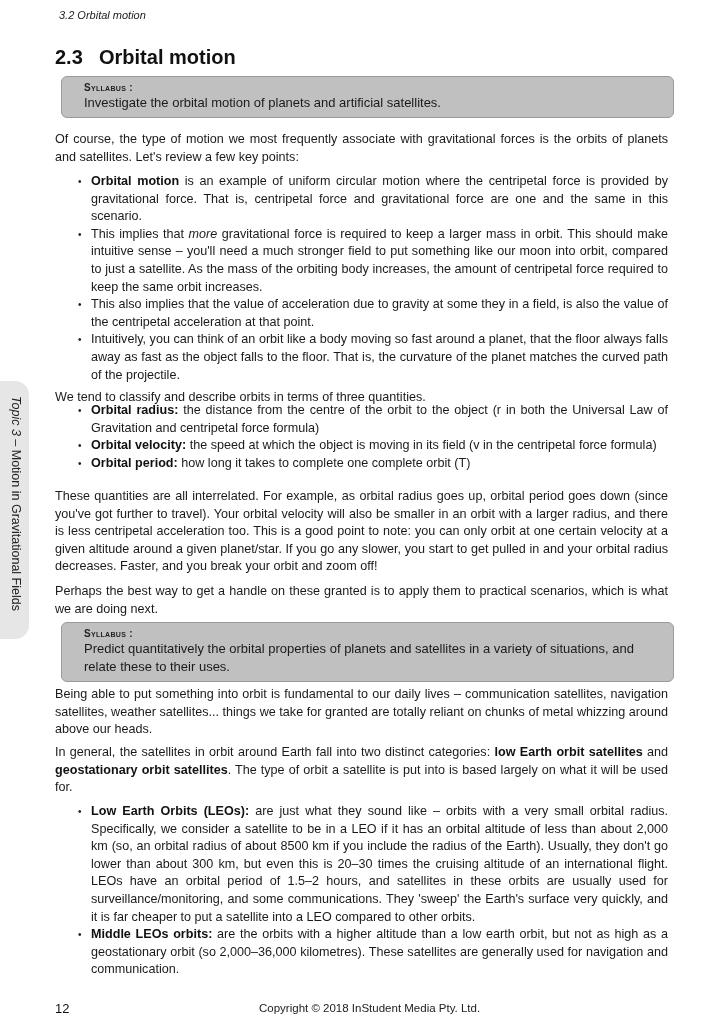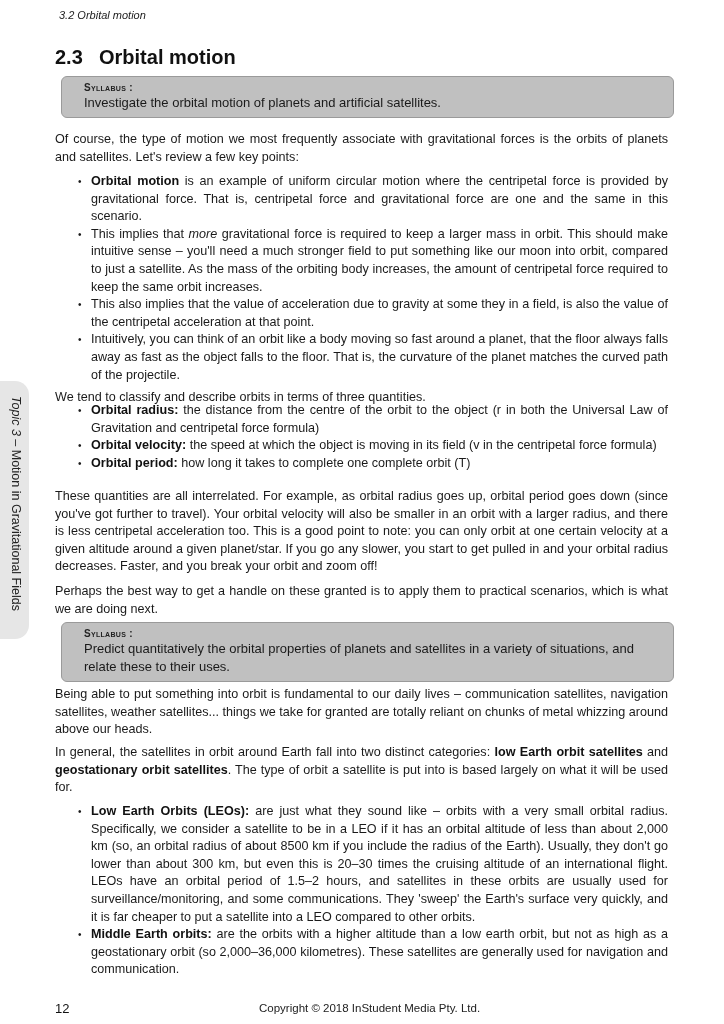--- a/index.html
+++ b/index.html
@@ -80,21 +80,21 @@
 <div class="body-text" style="top:686px;">
   <p>Being able to put something into orbit is fundamental to our daily lives – communication satellites, navigation satellites, weather satellites...  things we take for granted are totally reliant on chunks of metal whizzing around above our heads.</p>
 </div>
 
 <div class="body-text" style="top:744px;">
   <p><span>In general, the satellites in orbit around Earth fall into two distinct categories: </span><b>low Earth orbit satellites</b><span> and </span><b>geostationary orbit satellites</b><span>.  The type of orbit a satellite is put into is based largely on what it will be used for.</span></p>
 </div>
 
 <ul class="bullets" style="top:803px;">
   <li><b>Low Earth Orbits (LEOs):</b><span> are just what they sound like – orbits with a very small orbital radius. Specifically, we consider a satellite to be in a LEO if it has an orbital altitude of less than about 2,000 km (so, an orbital radius of about 8500 km if you include the radius of the Earth). Usually, they don't go lower than about 300 km, but even this is 20–30 times the cruising altitude of an international flight. LEOs have an orbital period of 1.5–2 hours, and satellites in these orbits are usually used for surveillance/monitoring, and some communications.  They 'sweep' the Earth's surface very quickly, and it is far cheaper to put a satellite into a LEO compared to other orbits.</span></li>
-  <li><b>Middle Earth orbits:</b><span> are the orbits with a higher altitude than a low earth orbit, but not as high as a geostationary orbit (so 2,000–36,000 kilometres).  These satellites are generally used for navigation and communication.</span></li>
+  <li><b>Middle LEOs orbits:</b><span> are the orbits with a higher altitude than a low earth orbit, but not as high as a geostationary orbit (so 2,000–36,000 kilometres).  These satellites are generally used for navigation and communication.</span></li>
 </ul>
 
 <div class="side-tab"></div>
 <div class="side-tab-text">
   <span class="topic">Topic 3</span><span> – </span><span>Motion in Gravitational Fields</span>
 </div>
 
 <div class="footer-page">12</div>
 <div class="footer-copy">Copyright ©  2018 InStudent Media Pty. Ltd.</div>
 

